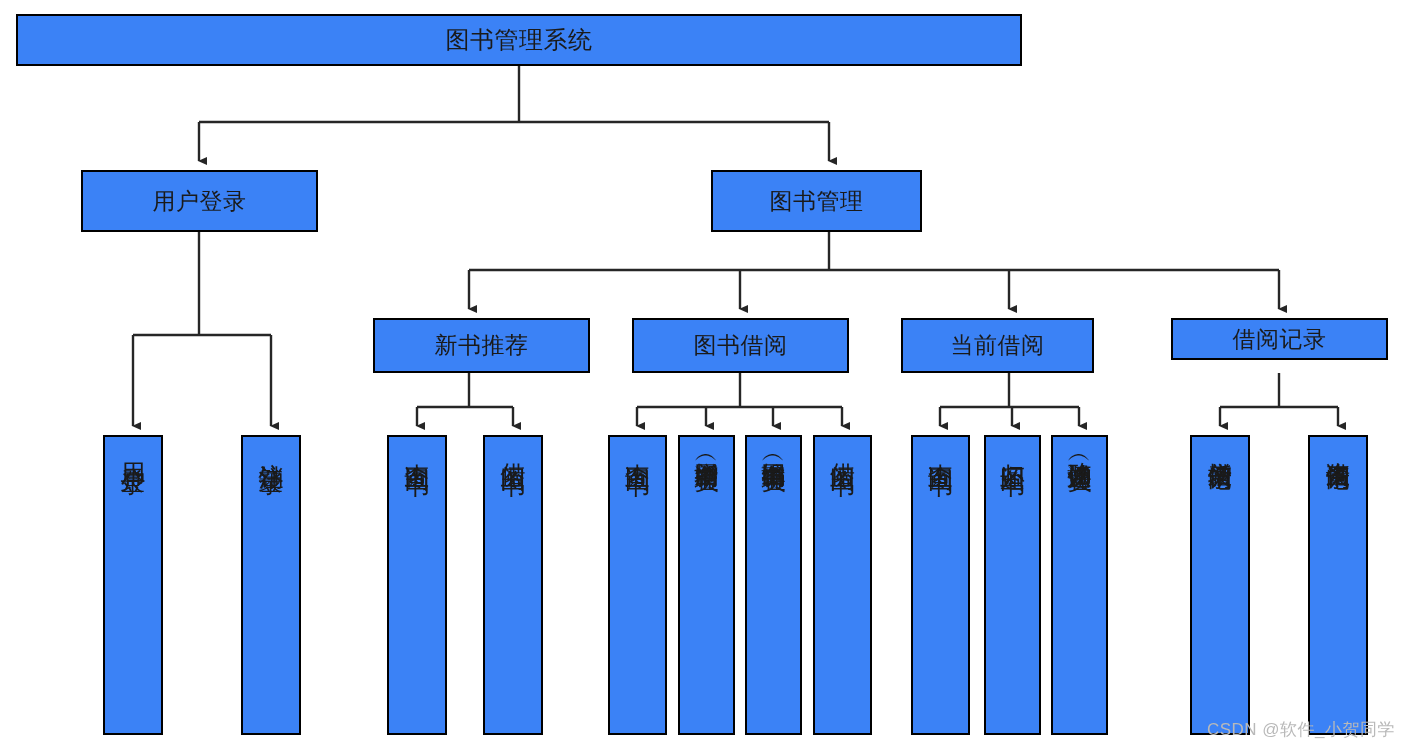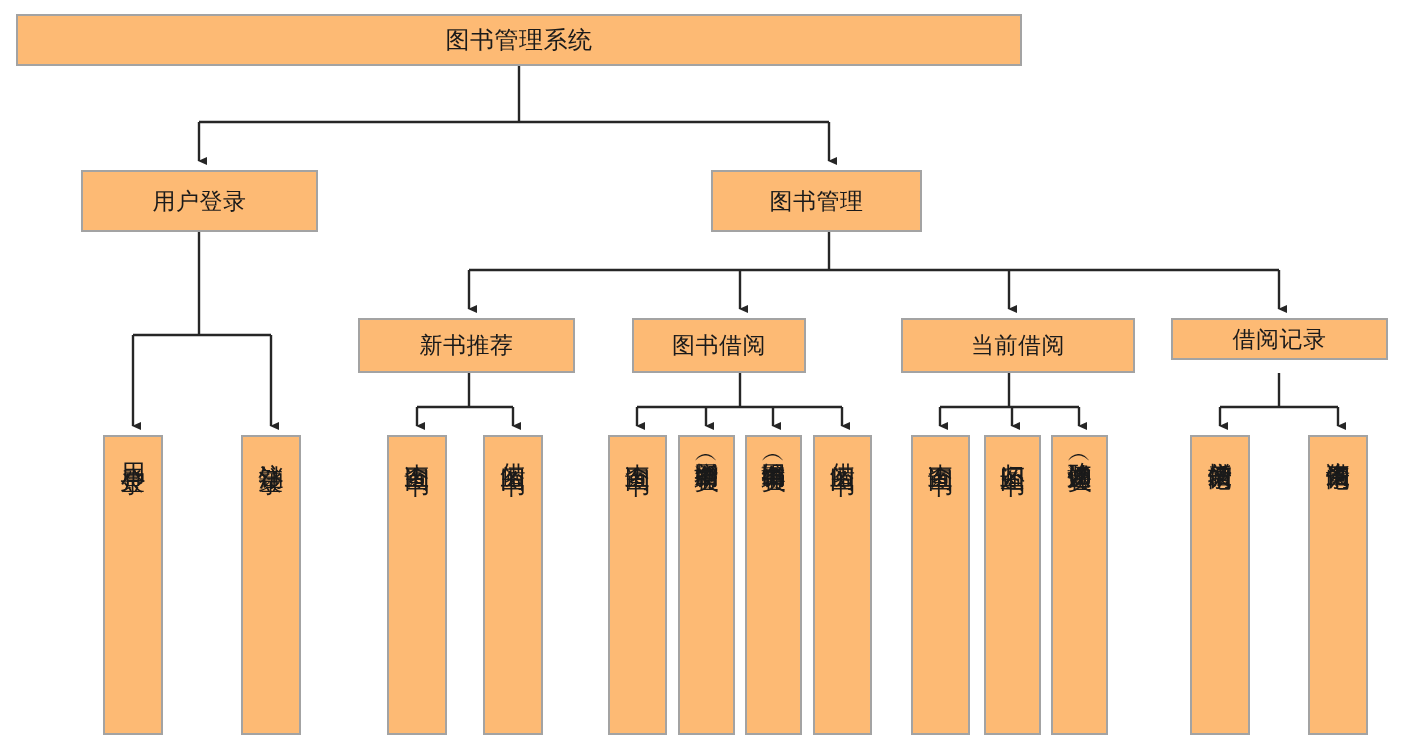--- a/index.html
+++ b/index.html
@@ -13,22 +13,22 @@
   #canvas {
     position: relative;
     width: 1405px;
     height: 747px;
     background: #ffffff;
     overflow: hidden;
   }
   .node {
     position: absolute;
     box-sizing: border-box;
-    border: 2px solid #a3a3a3;
-    background: #fdba74;
+    border: 2px solid #000000;
+    background: #3b82f6;
     display: flex;
     align-items: center;
     justify-content: center;
     color: #1a1a1a;
   }
   .node-label {
     display: block;
     text-align: center;
     line-height: 1.05;
     white-space: nowrap;
@@ -130,27 +130,27 @@
   <div id="nodes-layer">
       <div class="node horiz root" style="left: 16px; top: 14px; width: 1006px; height: 52px;">
         <span class="node-label">图书管理系统</span>
       </div>
       <div class="node horiz" style="left: 81px; top: 170px; width: 237px; height: 62px;">
         <span class="node-label">用户登录</span>
       </div>
       <div class="node horiz" style="left: 711px; top: 170px; width: 211px; height: 62px;">
         <span class="node-label">图书管理</span>
       </div>
-      <div class="node horiz" style="left: 358px; top: 318px; width: 217px; height: 55px; align-items: center;">
+      <div class="node horiz" style="left: 373px; top: 318px; width: 217px; height: 55px; align-items: center;">
         <span class="node-label">新书推荐</span>
       </div>
-      <div class="node horiz" style="left: 632px; top: 318px; width: 174px; height: 55px;">
+      <div class="node horiz" style="left: 632px; top: 318px; width: 217px; height: 55px;">
         <span class="node-label">图书借阅</span>
       </div>
-      <div class="node horiz" style="left: 901px; top: 318px; width: 234px; height: 55px;">
+      <div class="node horiz" style="left: 901px; top: 318px; width: 193px; height: 55px;">
         <span class="node-label">当前借阅</span>
       </div>
       <div class="node horiz" style="left: 1171px; top: 318px; width: 217px; height: 42px;">
         <span class="node-label">借阅记录</span>
       </div>
       <div class="node vert" style="left: 103px; top: 435px; width: 60px; height: 300px;">
         <span class="node-label">用户登录</span>
       </div>
       <div class="node vert" style="left: 241px; top: 435px; width: 60px; height: 300px;">
         <span class="node-label">注销登录</span>
@@ -183,13 +183,14 @@
         <span class="node-label">确认归还（管理员）</span>
       </div>
       <div class="node vert long" style="left: 1190px; top: 435px; width: 60px; height: 300px;">
         <span class="node-label">新增借阅记录</span>
       </div>
       <div class="node vert long" style="left: 1308px; top: 435px; width: 60px; height: 300px;">
         <span class="node-label">查询借阅记录</span>
       </div>
     </div>
 
+  <div class="watermark">CSDN @软件_小贺同学</div>
 </div>
 
 </body></html>

